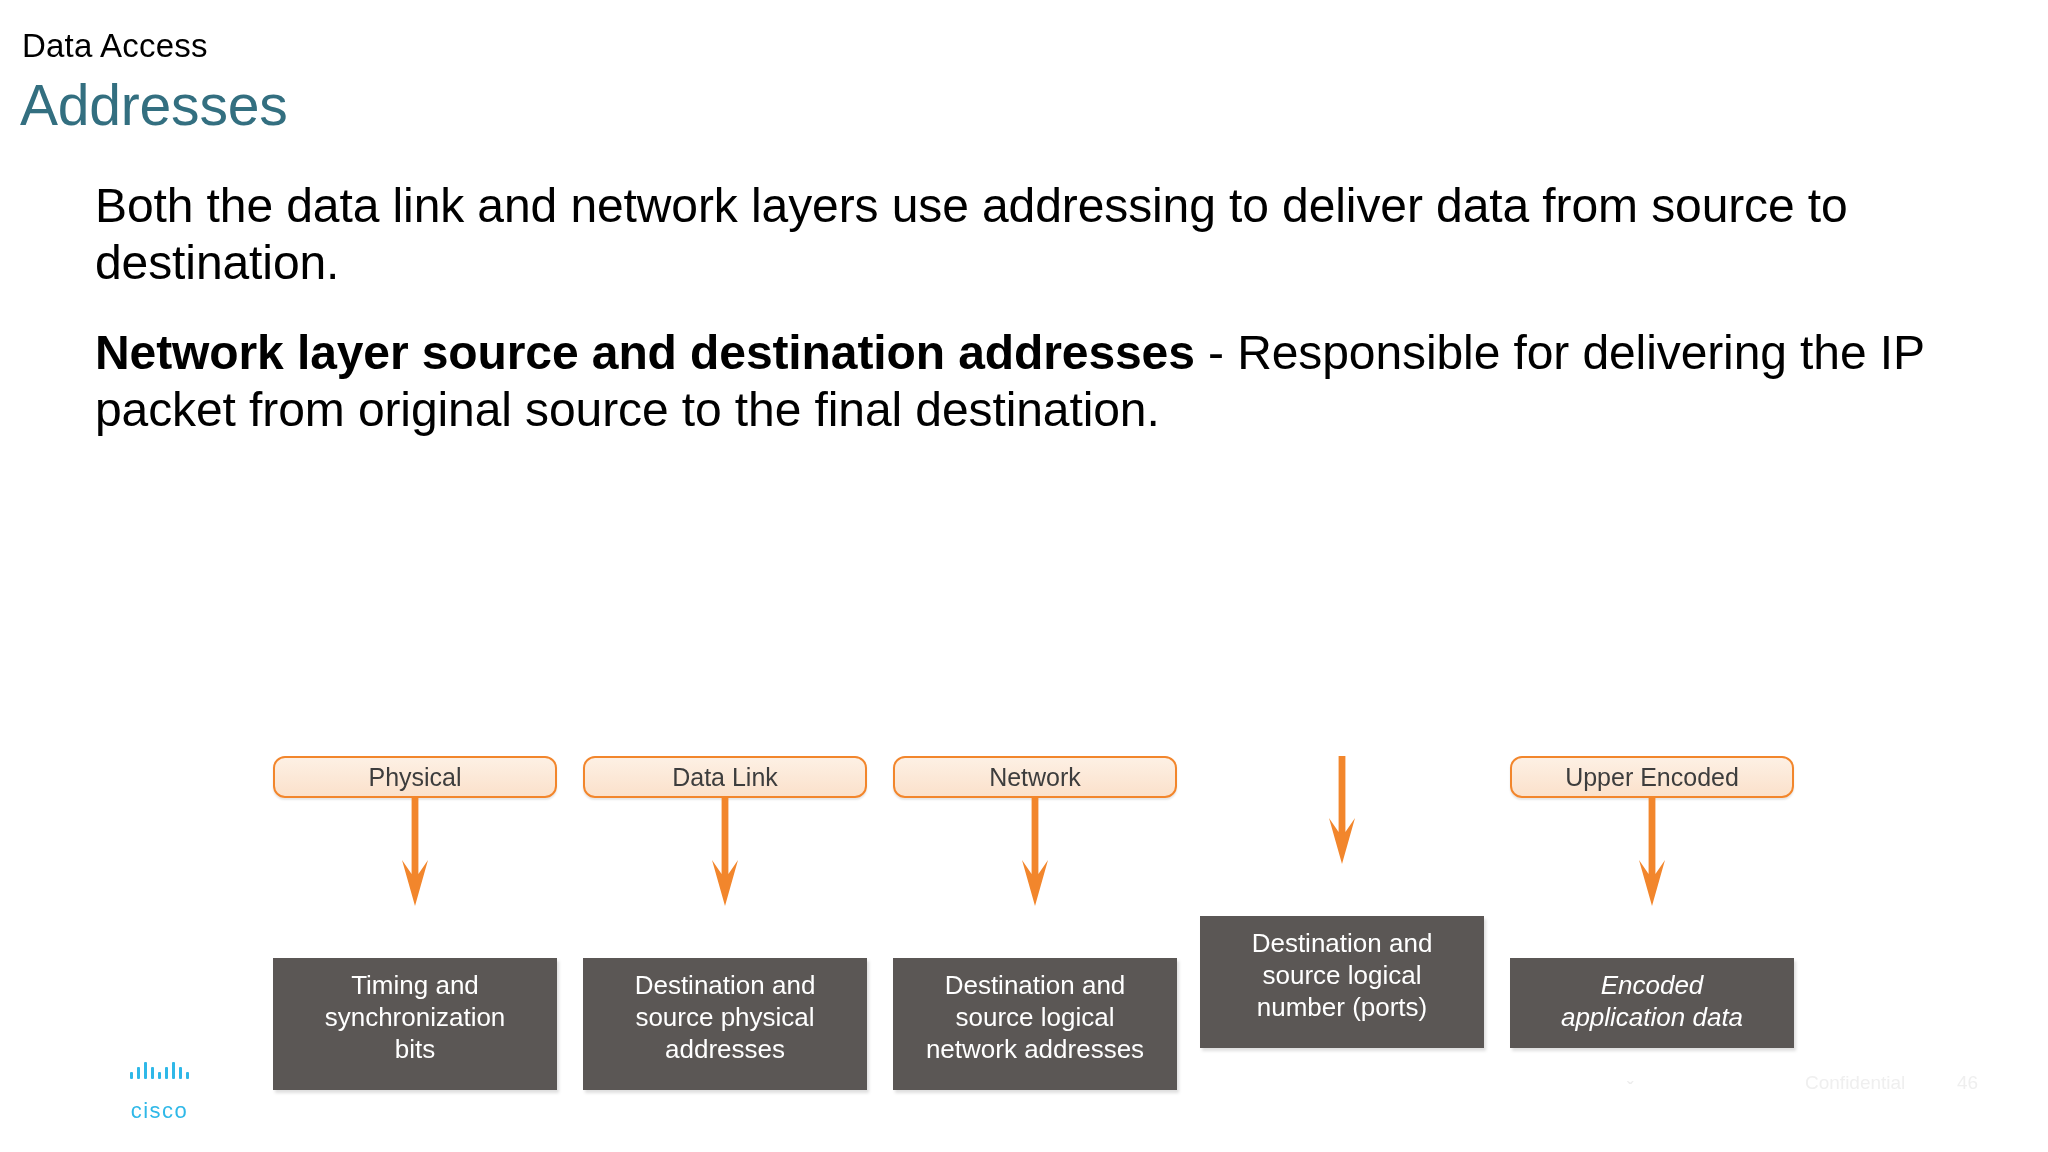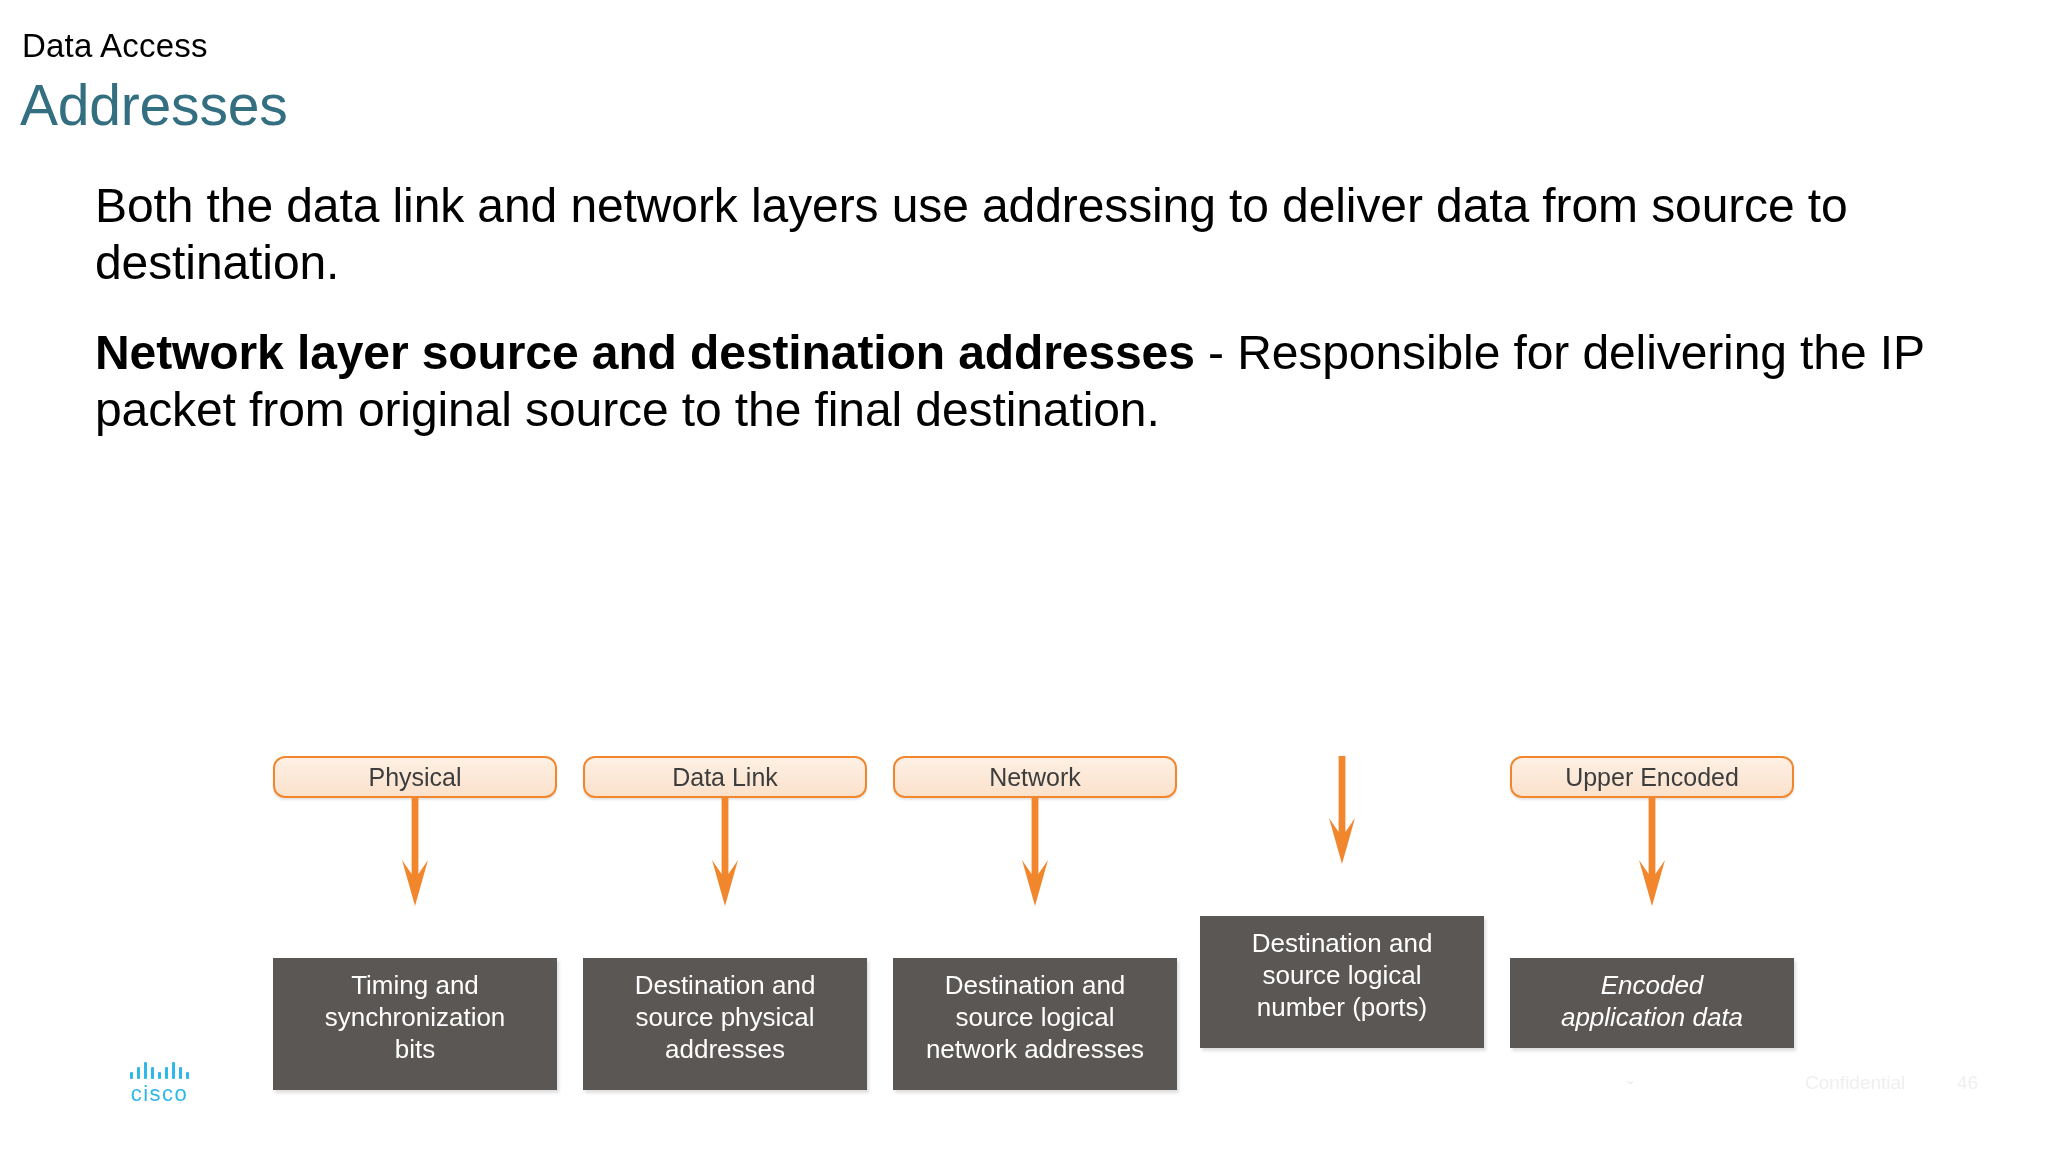--- a/index.html
+++ b/index.html
@@ -121,21 +121,21 @@
     gap: 4px;
     height: 17px;
   }
   .cisco-bars i {
     display: block;
     width: 3px;
     background: #2fb8e8;
     border-radius: 1px;
   }
   .cisco-word {
-    margin-top: 2px;
+    margin-top: 19px;
     text-align: center;
     font-size: 22px;
     letter-spacing: 1.5px;
     color: #2fb8e8;
     font-family: "Liberation Sans", sans-serif;
   }
   .footer-mark {
     position: absolute;
     left: 1627px;
     top: 1078px;

